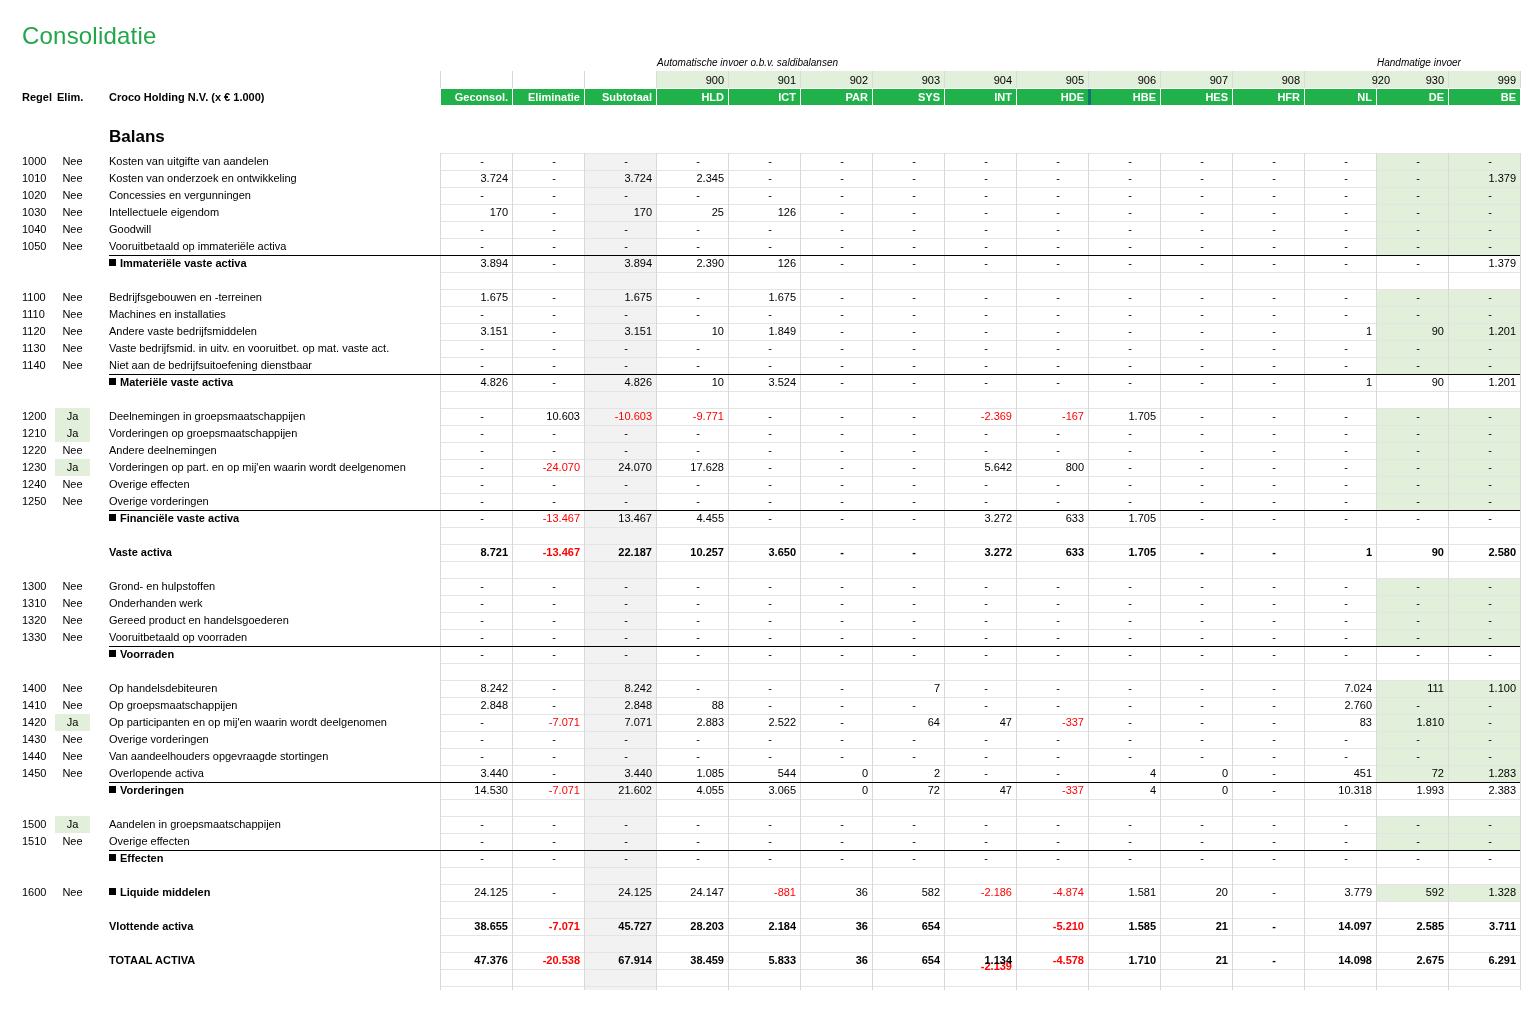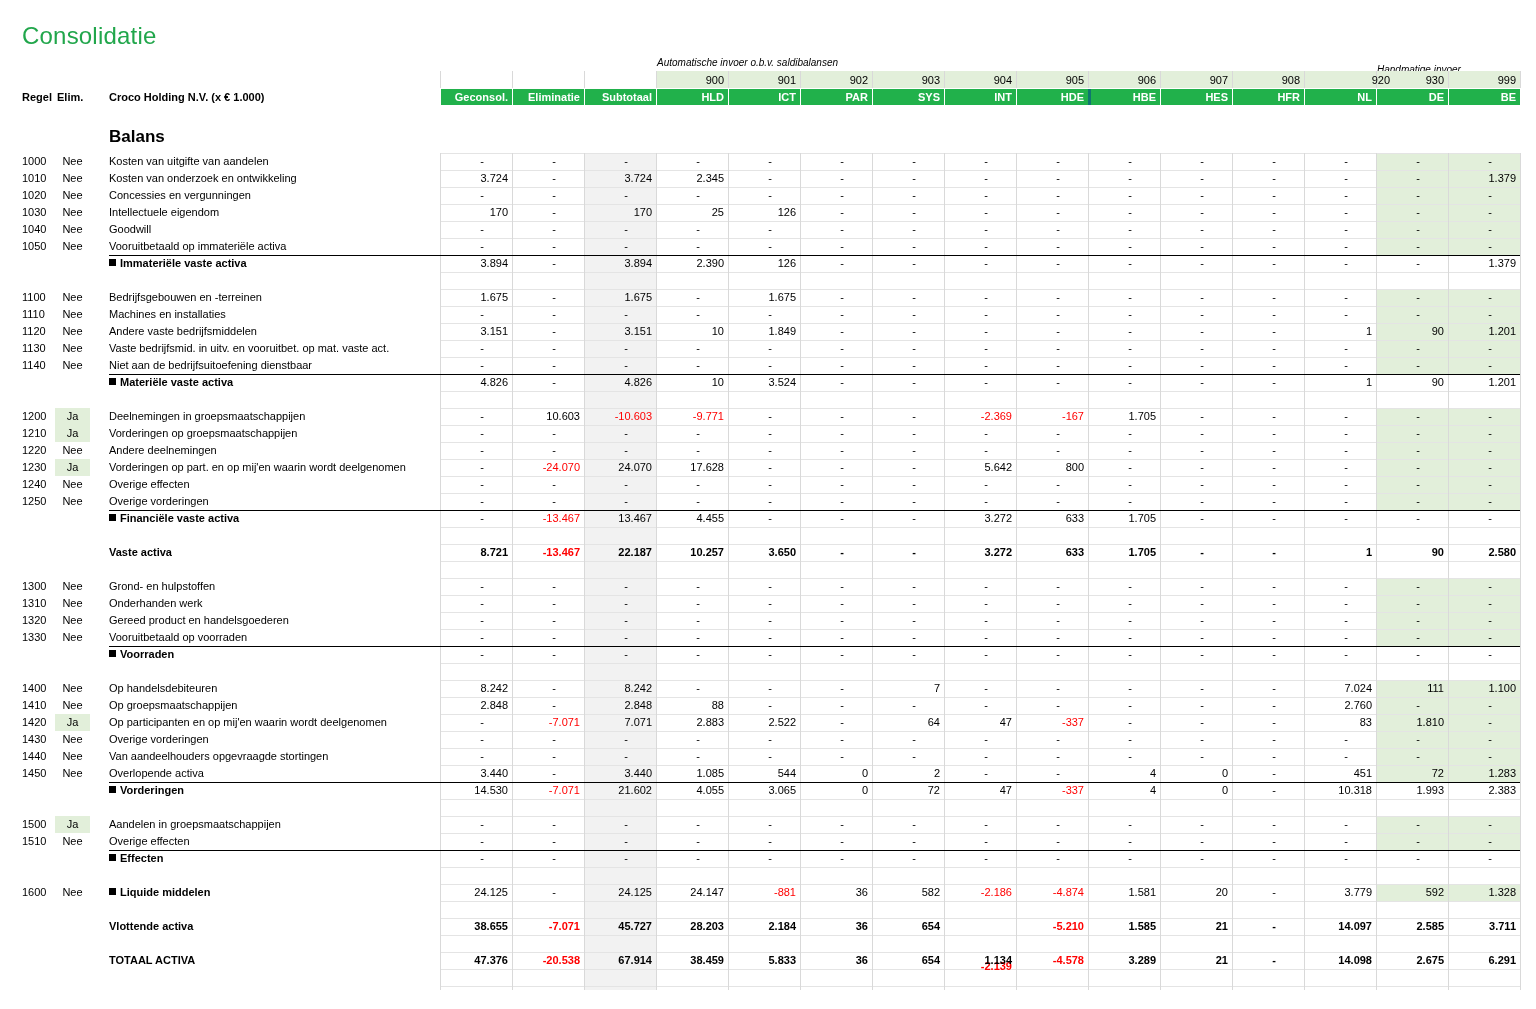--- a/index.html
+++ b/index.html
@@ -28,21 +28,21 @@
   .total-line { position: absolute; height: 1px; background: #000; }
   .section-title { position: absolute; left: 109px; font-size: 17px; font-weight: bold; }
   .sq { display: inline-block; width: 7px; height: 7px; background: #000; margin-right: 4px; vertical-align: 1px; }
 </style>
 </head>
 <body>
 
 <div class="title">Consolidatie</div>
 
 <div class="group-label" style="left:657px;">Automatische invoer o.b.v. saldibalansen</div>
-<div class="group-label" style="left:1377px;margin-top:7px;">Handmatige invoer</div>
+<div class="group-label" style="left:1377px;">Handmatige invoer</div>
 
 <div id="sheet">
     <div class="colbg" style="left:584px;width:72px;top:153px;height:837px;background:#f2f2f2;"></div>
     <div class="hdr-light" style="position:absolute;left:656px;top:71px;width:864px;height:17px;"></div>
     <div class="gridline-v" style="left:440px;top:71px;height:17px;"></div>
     <div class="gridline-v" style="left:512px;top:71px;height:17px;"></div>
     <div class="gridline-v" style="left:584px;top:71px;height:17px;"></div>
     <div class="gridline-v" style="left:656px;top:71px;height:17px;"></div>
     <div class="gridline-v" style="left:728px;top:71px;height:17px;"></div>
     <div class="gridline-v" style="left:800px;top:71px;height:17px;"></div>
@@ -971,20 +971,20 @@
       <div class="cell c-desc b">TOTAAL ACTIVA</div>
       <div class="cell num b" style="left:440px;width:72px;">47.376</div>
       <div class="cell num neg b" style="left:512px;width:72px;">-20.538</div>
       <div class="cell num b" style="left:584px;width:72px;">67.914</div>
       <div class="cell num b" style="left:656px;width:72px;">38.459</div>
       <div class="cell num b" style="left:728px;width:72px;">5.833</div>
       <div class="cell num b" style="left:800px;width:72px;">36</div>
       <div class="cell num b" style="left:872px;width:72px;">654</div>
       <div class="cell num b" style="left:944px;width:72px;">1.134</div>
       <div class="cell num neg b" style="left:1016px;width:72px;">-4.578</div>
-      <div class="cell num b" style="left:1088px;width:72px;">3.289</div>
+      <div class="cell num b" style="left:1088px;width:72px;">1.710</div>
       <div class="cell num b" style="left:1160px;width:72px;">21</div>
       <div class="cell num b" style="left:1232px;width:72px;text-align:center;padding-right:0;padding-left:12px;">-</div>
       <div class="cell num b" style="left:1304px;width:72px;">14.098</div>
       <div class="cell num b" style="left:1376px;width:72px;">2.675</div>
       <div class="cell num b" style="left:1448px;width:72px;">6.291</div>
     </div>
   </div>
 
 </body></html>

